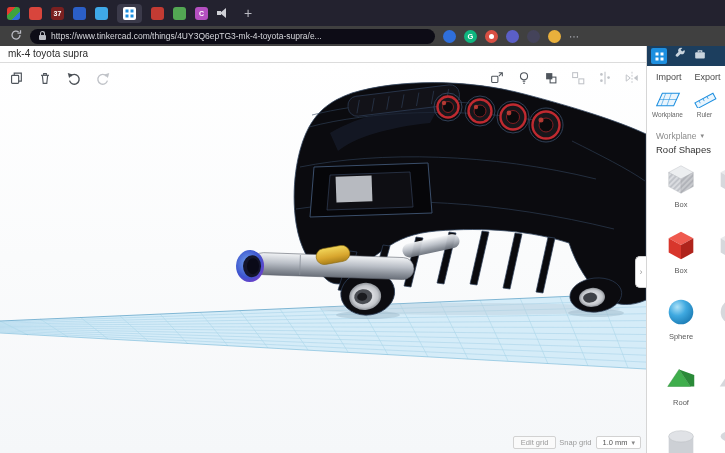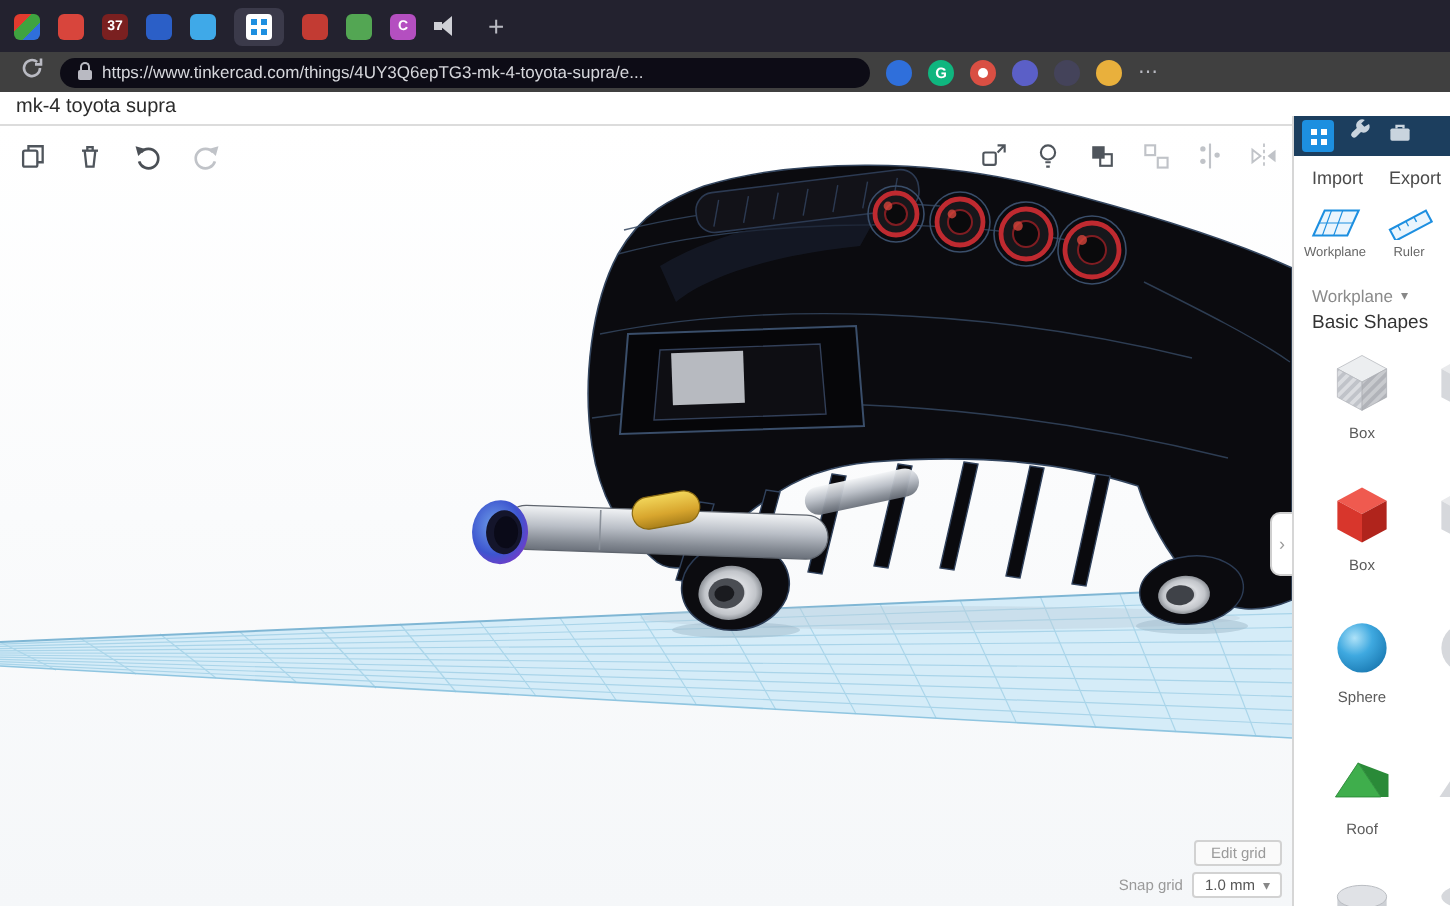--- a/index.html
+++ b/index.html
@@ -41,29 +41,29 @@
 
   .canvas { position:absolute; top:63px; left:0; width:646px; height:390px; background:linear-gradient(#ffffff,#f5f7f9); overflow:hidden; }
   .scene { position:absolute; left:0; top:0; width:646px; height:390px; }
 
   .tb-left { position:absolute; top:6px; left:7px; display:flex; gap:11px; }
   .tb-right { position:absolute; top:6px; right:5px; display:flex; gap:9px; }
   .tbtn { width:18px; height:18px; display:flex; align-items:center; justify-content:center; }
 
   .handle { position:absolute; right:0; top:193px; width:11px; height:32px; background:#fff; border:1px solid #cfcfcf; border-right:none; border-radius:5px 0 0 5px; color:#9a9a9a; font-size:9px; display:flex; align-items:center; justify-content:center; }
 
-  .grid-ctrls { position:absolute; right:5px; bottom:4px; display:flex; flex-direction:column; align-items:flex-end; gap:3px; }
+  .grid-ctrls { position:absolute; right:5px; bottom:4px; display:flex; align-items:flex-end; gap:3px; }
   .edit-grid { font-size:7.5px; color:#9a9a9a; background:#fafafa; border:1px solid #d2d2d2; border-radius:2px; padding:1px 7px; }
   .snap-row { display:flex; align-items:center; gap:5px; }
   .snap-label { font-size:7.5px; color:#9a9a9a; }
   .snap-select { font-size:7.5px; color:#555; background:#fff; border:1px solid #d2d2d2; border-radius:2px; padding:1px 5px; display:flex; gap:4px; align-items:center; }
   .snap-select .caret, .sb-lib .caret { font-size:7px; color:#888; }
 
   
-  .sidebar { position:absolute; top:46px; right:0; width:79px; bottom:0; background:#fff; border-left:1px solid #d6d6d6;margin-top:12px; }
+  .sidebar { position:absolute; top:46px; right:0; width:79px; bottom:0; background:#fff; border-left:1px solid #d6d6d6; }
   .sb-dark { height:20px; background:#1c3e5e; display:flex; align-items:center; gap:6px; padding:0 4px; }
   .apps-btn { width:16px; height:16px; background:#1d8fe0; border-radius:2px; display:flex; align-items:center; justify-content:center; }
   .apps-grid { width:3px; height:3px; background:#fff; box-shadow:5px 0 0 #fff,0 5px 0 #fff,5px 5px 0 #fff; transform:translate(-2.5px,-2.5px); }
   .sb-impexp { height:22px; display:flex; align-items:center; gap:13px; padding:0 9px; font-size:9px; color:#4a4a4a; }
   .sb-tools { height:40px; display:flex; gap:4px; padding:3px 4px 0; }
   .tool { width:35px; display:flex; flex-direction:column; align-items:center; gap:3px; font-size:6.5px; color:#666; }
   .sb-lib { font-size:8.5px; color:#8a8a8a; padding:3px 9px 0; display:flex; align-items:center; gap:4px; }
   .sb-cat { font-size:9.5px; color:#333; padding:3px 9px 5px; }
   .shapes { position:absolute; top:112px; left:0; right:0; bottom:0; overflow:hidden; display:grid; grid-template-columns:52px 52px; grid-auto-rows:66px; padding-left:8px; }
   .tile { display:flex; flex-direction:column; align-items:center; padding-top:3px; }
@@ -424,21 +424,21 @@
           </g>
         </svg>
         <span>Ruler</span>
       </span>
     </div>
 
     <div class="sb-lib">
       <span>Workplane</span>
       <span class="caret">▾</span>
     </div>
-    <div class="sb-cat">Basic Shapes</div>
+    <div class="sb-cat">Roof Shapes</div>
 
     <div class="shapes">
 
       <span class="tile">
         <svg viewBox="0 0 38 38">
           <defs>
               <pattern id="hatchA" width="4" height="4" patternUnits="userSpaceOnUse" patternTransform="rotate(45)">
                 <rect width="4" height="4" fill="#dadce0"></rect>
                 <rect width="2" height="4" fill="#c0c3c9"></rect>
               </pattern>

